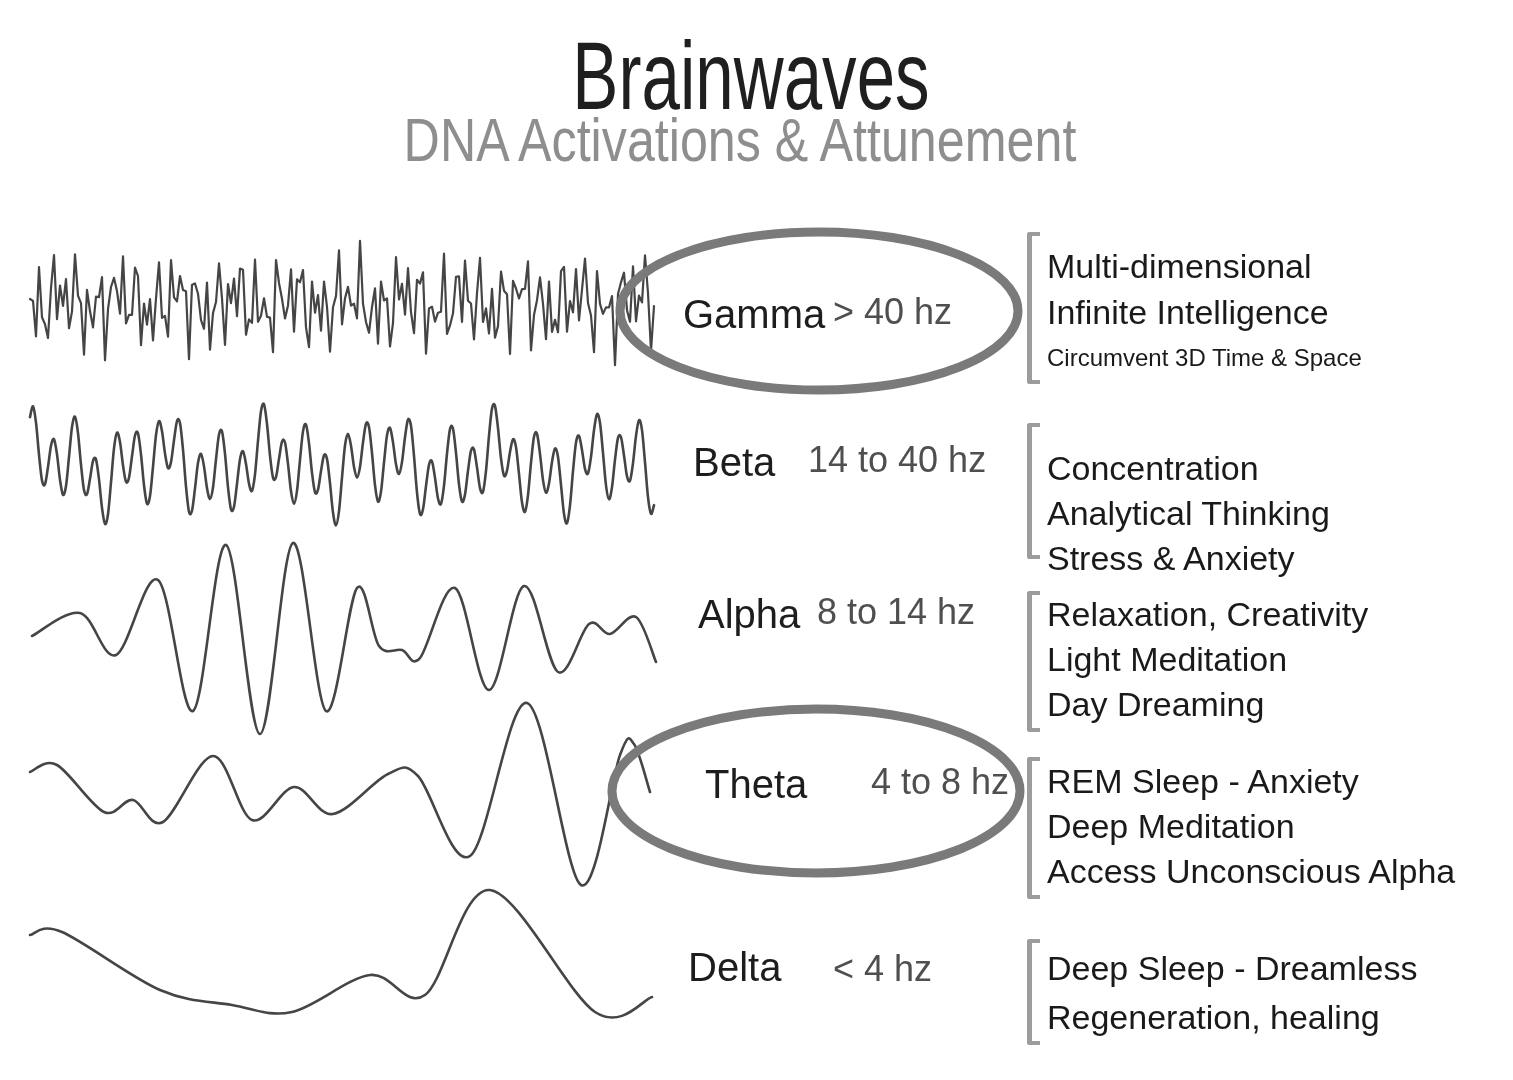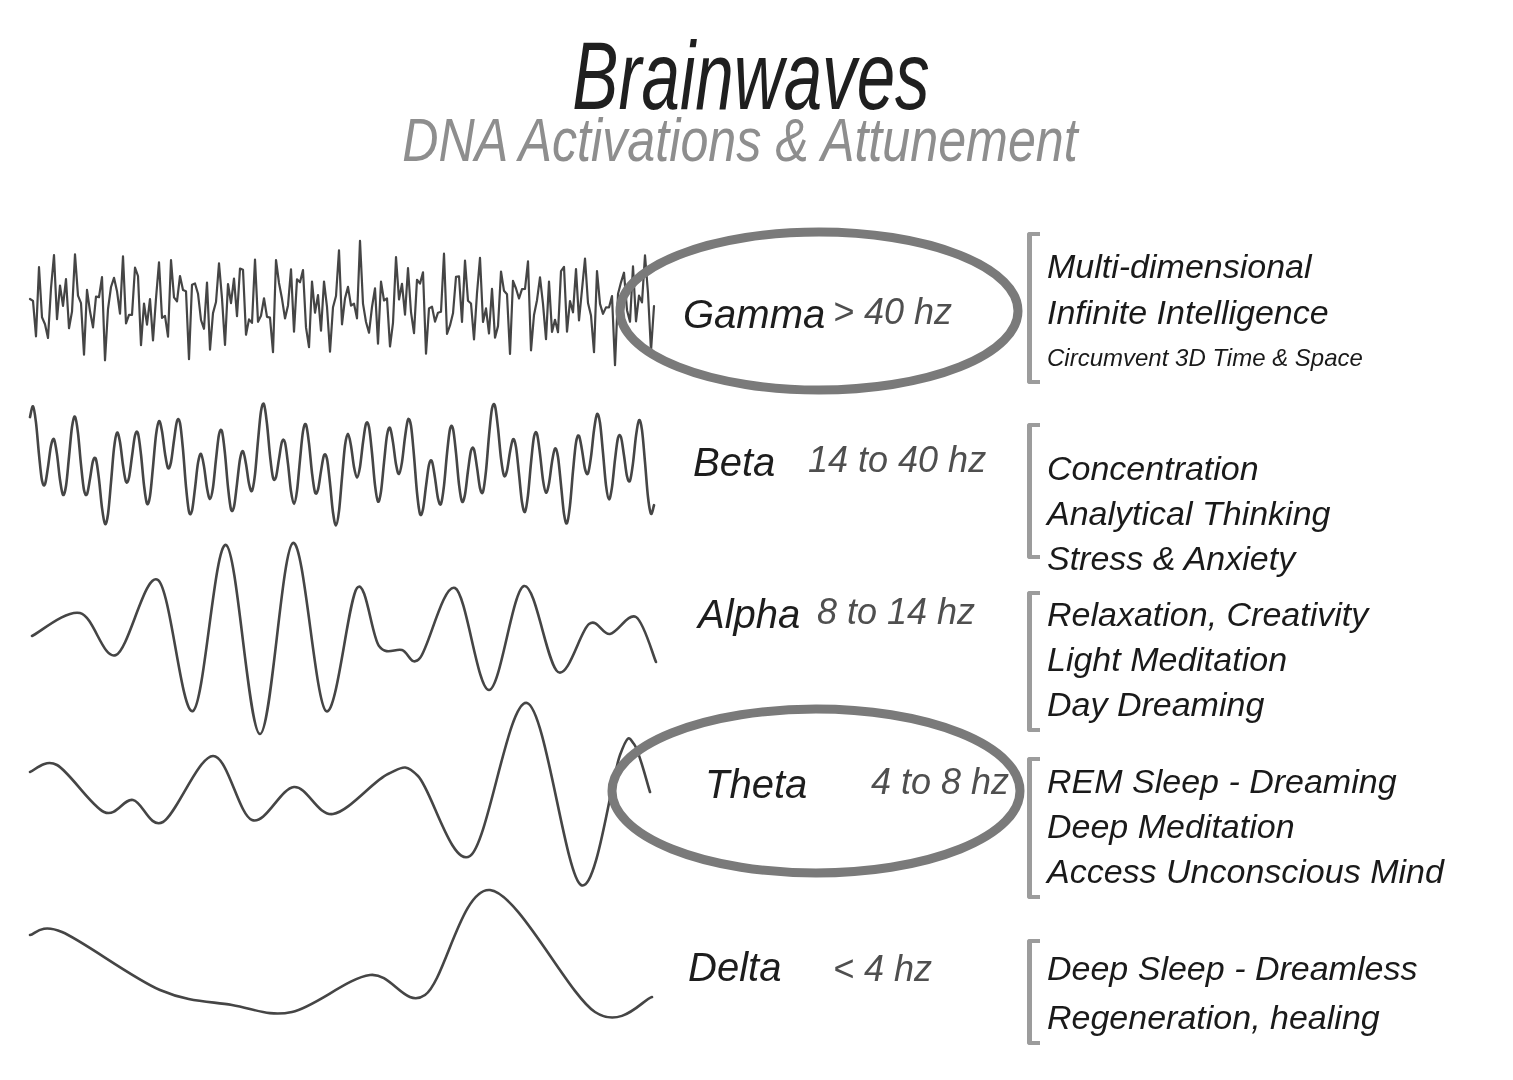--- a/index.html
+++ b/index.html
@@ -2,21 +2,20 @@
 <html style="--background: #ffffff; --title: #1f1f1f; --subtitle: #8e8e8e; --band-name: #1d1d1d; --band-freq: #4f4f4f; --description: #1a1a1a; --wave: #454545; --ellipse: #7a7a7a; --bracket: #9c9c9c;"><head>
 <meta charset="utf-8">
 <style>
   html,body{margin:0;padding:0;background:#fff;}
   .stage{
     position:relative;
     width:1468px;height:1080px;
     background:var(--background,#fff);
     overflow:hidden;
     font-family:"Liberation Sans", sans-serif;
-    font-style:italic;
   }
   .title{
     position:absolute;top:28px;left:17px;width:100%;
     text-align:center;
     font-size:96px;line-height:1;
     color:var(--title,#1f1f1f);
     transform:scaleX(0.72);
     white-space:nowrap;
   }
   .subtitle{
@@ -101,23 +100,23 @@
   <div class="desc lh45" style="left:1047px;top:592px;">
     <div>Relaxation, Creativity</div>
     <div>Light Meditation</div>
     <div>Day Dreaming</div>
   </div>
 
   <span class="band-name" style="left:705px;top:764px;">Theta</span>
   <span class="band-freq" style="left:871px;top:764px;">4 to 8 hz</span>
   <div class="bracket" style="left:1027px;top:757px;height:142px;"></div>
   <div class="desc lh45" style="left:1047px;top:759px;">
-    <div>REM Sleep - Dreaming</div>
+    <div>REM Sleep - Anxiety</div>
     <div>Deep Meditation</div>
-    <div>Access Unconscious Mind</div>
+    <div>Access Unconscious Alpha</div>
   </div>
 
   <span class="band-name" style="left:688px;top:947px;">Delta</span>
   <span class="band-freq" style="left:833px;top:951px;">&lt; 4 hz</span>
   <div class="bracket" style="left:1027px;top:939px;height:106px;"></div>
   <div class="desc lh49" style="left:1047px;top:944px;">
     <div>Deep Sleep - Dreamless</div>
     <div>Regeneration, healing</div>
   </div>
 

